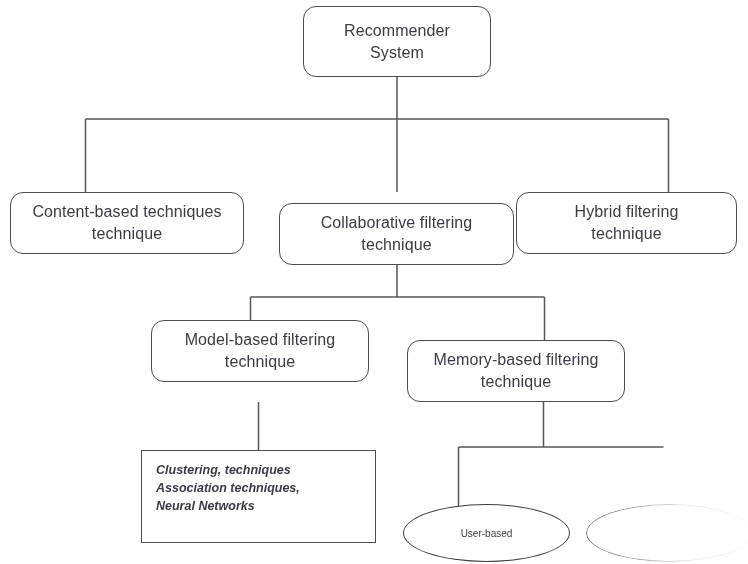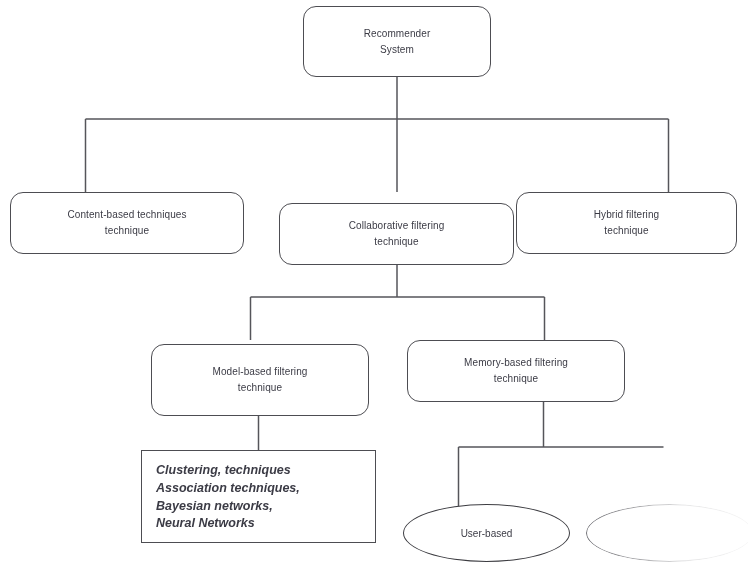--- a/index.html
+++ b/index.html
@@ -35,21 +35,21 @@
     align-items: center;
     justify-content: center;
     text-align: center;
     color: #3b3b45;
     background: #ffffff;
     z-index: 2;
   }
   .rounded-box {
     border: 1.6px solid #4d4d52;
     border-radius: 13px;
-    font-size: 10px;
+    font-size: 16px;
     line-height: 1.0;
   }
   .rounded-box .line {
     display: block;
     padding: 3px 0;
     letter-spacing: .1px;
   }
   .rect-box {
     border: 1.6px solid #4d4d52;
     border-radius: 0;
@@ -134,34 +134,33 @@
   <div class="node rounded-box" style="left:279px; top:203px; width:235px; height:62px;text-align:center;">
     <span class="line">Collaborative filtering</span>
     <span class="line">technique</span>
   </div>
 
   <div class="node rounded-box" style="left:516px; top:192px; width:221px; height:62px;">
     <span class="line">Hybrid filtering</span>
     <span class="line">technique</span>
   </div>
 
-  <div class="node rounded-box" style="left:151px; top:344px; width:218px; height:72px;">
+  <div class="node rounded-box" style="left:151px; top:320px; width:218px; height:62px;">
     <span class="line">Model-based filtering</span>
     <span class="line">technique</span>
   </div>
 
   <div class="node rounded-box" style="left:407px; top:340px; width:218px; height:62px;">
     <span class="line">Memory-based filtering</span>
     <span class="line">technique</span>
   </div>
 
   <div class="node rect-box" style="left:141px; top:450px; width:235px; height:93px;">
     <span class="line">Clustering, techniques</span>
     <span class="line">Association techniques,</span>
-    <span class="line">Bayesian networks,</span>
     <span class="line">Neural Networks</span>
   </div>
 
   <div class="node ellipse-node" style="left:403px; top:504px; width:167px; height:58px;">
     <span class="line">User-based</span>
   </div>
 
   <div class="node ellipse-faded" style="left:586px; top:504px; width:167px; height:58px;">
     <span class="ellipse-faded-label"></span>
   </div>

